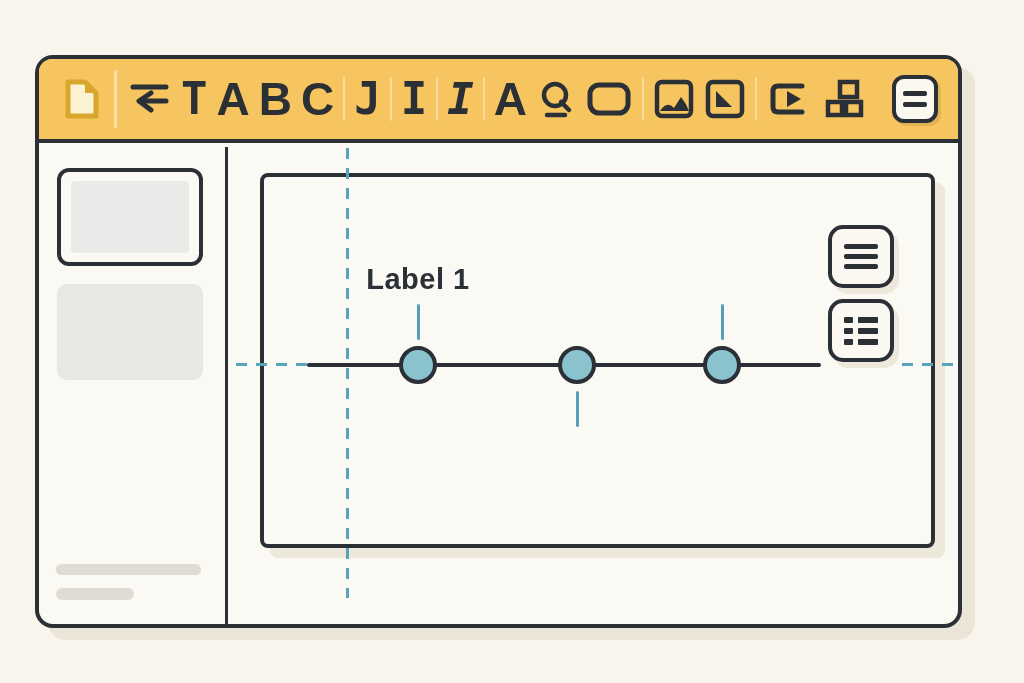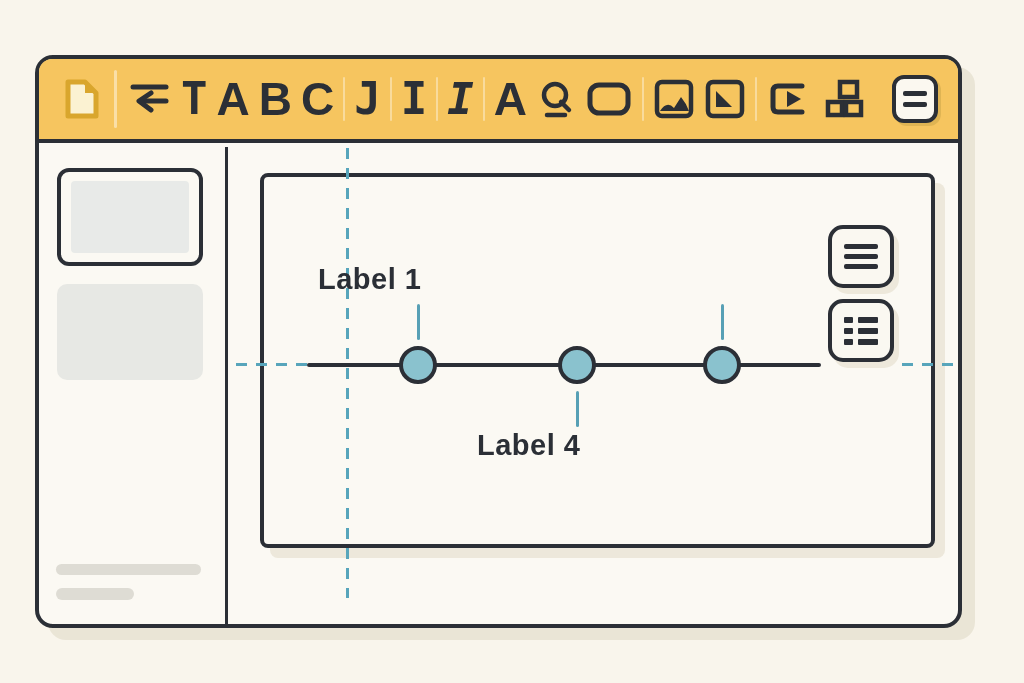--- a/index.html
+++ b/index.html
@@ -65,21 +65,21 @@
   .node {
     position:absolute; top:346px; width:38px; height:38px; border-radius:50%;
     background:#8AC2CE; border:4px solid #2B2F36;
   }
   .node.n1 { left:399px; } .node.n2 { left:558px; } .node.n3 { left:703px; }
   .tick { position:absolute; width:3px; height:36px; background:#57A0B5; border-radius:2px; }
   .tick.t1 { left:417px; top:304px; }
   .tick.t2 { left:721px; top:304px; }
   .tick.t4 { left:576px; top:391px; }
   .node-label {
-    position:absolute; width:200px; text-align:left;
+    position:absolute; width:200px; text-align:center;
     font-weight:700; font-size:29px; color:#2B2F36; letter-spacing:.5px;
   }
   .node-label.l1 { left:318px; top:263px; }
   .node-label.l2 { left:622px; top:263px; }
   .node-label.l4 { left:477px; top:429px; }
 
   
   .panel-btn {
     position:absolute; left:828px; width:66px; height:63px;
     background:#FAF8F1; border:4px solid #2B2F36; border-radius:15px;
@@ -192,21 +192,20 @@
 
   <div class="tick t1"></div>
   <div class="tick t2"></div>
   <div class="tick t4"></div>
 
   <div class="node n1"></div>
   <div class="node n2"></div>
   <div class="node n3"></div>
 
   <div class="node-label l1">Label 1</div>
-  <div class="node-label l4">Label 4</div>
 
   <div class="panel-btn menu">
     <div class="hbar"></div>
     <div class="hbar"></div>
     <div class="hbar"></div>
   </div>
 
   <div class="panel-btn list">
     <div class="lrow">
         <div class="sq"></div>

